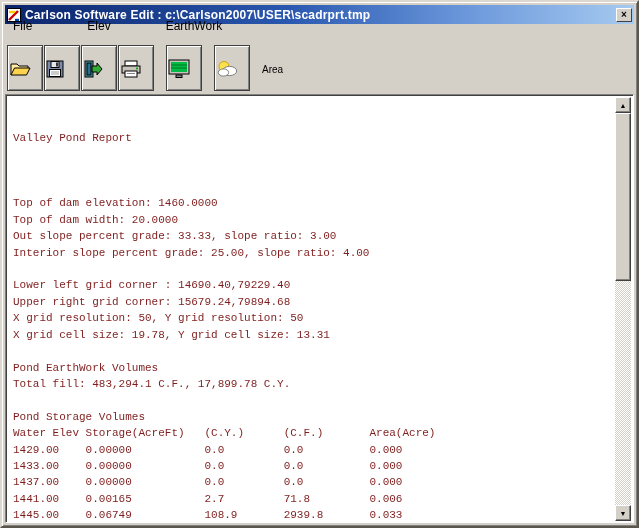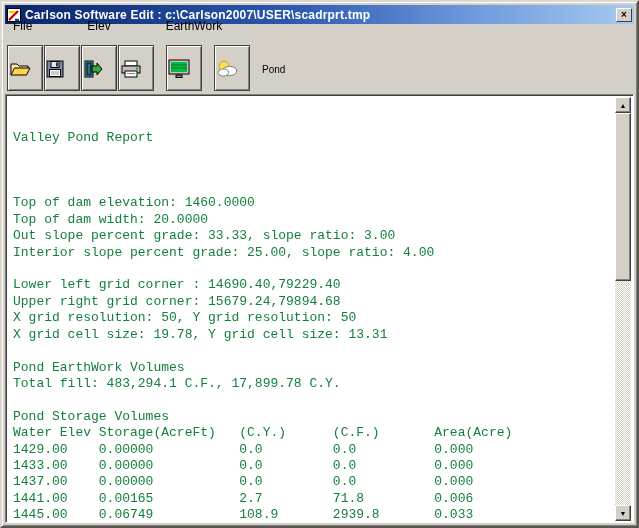--- a/index.html
+++ b/index.html
@@ -63,21 +63,21 @@
     flex: 1; position: relative; margin-top: 0;
     background: #fff;
     border: 1px solid; border-color: #808080 #ffffff #ffffff #808080;
     box-shadow: inset 1px 1px 0 #404040;
     overflow: hidden;
   }
   .content {
     position: absolute; inset: 2px 18px 1px 2px;
     overflow: hidden;
     font-family: "Liberation Mono", "DejaVu Sans Mono", monospace;
-    font-size: 13px; line-height: 16.4px; color: #15803d;
+    font-size: 11px; line-height: 16.4px; color: #7f1d1d;
     padding-left: 5px; white-space: pre;
     cursor: text;
   }
   .report-header { display: flex; justify-content: space-between; padding-right: 2px; }
   .rline { min-height: 16.4px; }
 
   
   .scrollbar {
     position: absolute; top: 2px; right: 2px; bottom: 1px; width: 16px;
     background: #fff;
@@ -197,21 +197,21 @@
     <div class="tb-gap"></div>
 
     <div class="tb-btn">
       <span class="ticon">
         <svg width="22" height="18" viewBox="0 0 22 18">
           <circle cx="8" cy="6.5" r="5" fill="#ffe14e" stroke="#caa600"></circle>
           <ellipse cx="13.5" cy="11" rx="7.2" ry="4.6" fill="#ffffff" stroke="#808080"></ellipse>
           <ellipse cx="7.5" cy="12.5" rx="5.2" ry="3.6" fill="#ffffff" stroke="#808080"></ellipse>
         </svg>
       </span>
-      <span>Pond</span>
+      <span>Area</span>
     </div>
 
   </div>
 
   <div class="textarea">
     <div class="content">
       <div class="report-header rline">
         <span>Valley Pond Report</span>
       </div>
       <div><div class="rline">&nbsp;</div><div class="rline">Top of dam elevation: 1460.0000</div><div class="rline">Top of dam width: 20.0000</div><div class="rline">Out slope percent grade: 33.33, slope ratio: 3.00</div><div class="rline">Interior slope percent grade: 25.00, slope ratio: 4.00</div><div class="rline">&nbsp;</div><div class="rline">Lower left grid corner : 14690.40,79229.40</div><div class="rline">Upper right grid corner: 15679.24,79894.68</div><div class="rline">X grid resolution: 50, Y grid resolution: 50</div><div class="rline">X grid cell size: 19.78, Y grid cell size: 13.31</div><div class="rline">&nbsp;</div><div class="rline">Pond EarthWork Volumes</div><div class="rline">Total fill: 483,294.1 C.F., 17,899.78 C.Y.</div><div class="rline">&nbsp;</div><div class="rline">Pond Storage Volumes</div><div class="rline">Water Elev Storage(AcreFt)   (C.Y.)      (C.F.)       Area(Acre)</div><div class="rline">1429.00    0.00000           0.0         0.0          0.000</div><div class="rline">1433.00    0.00000           0.0         0.0          0.000</div><div class="rline">1437.00    0.00000           0.0         0.0          0.000</div><div class="rline">1441.00    0.00165           2.7         71.8         0.006</div><div class="rline">1445.00    0.06749           108.9       2939.8       0.033</div></div>

